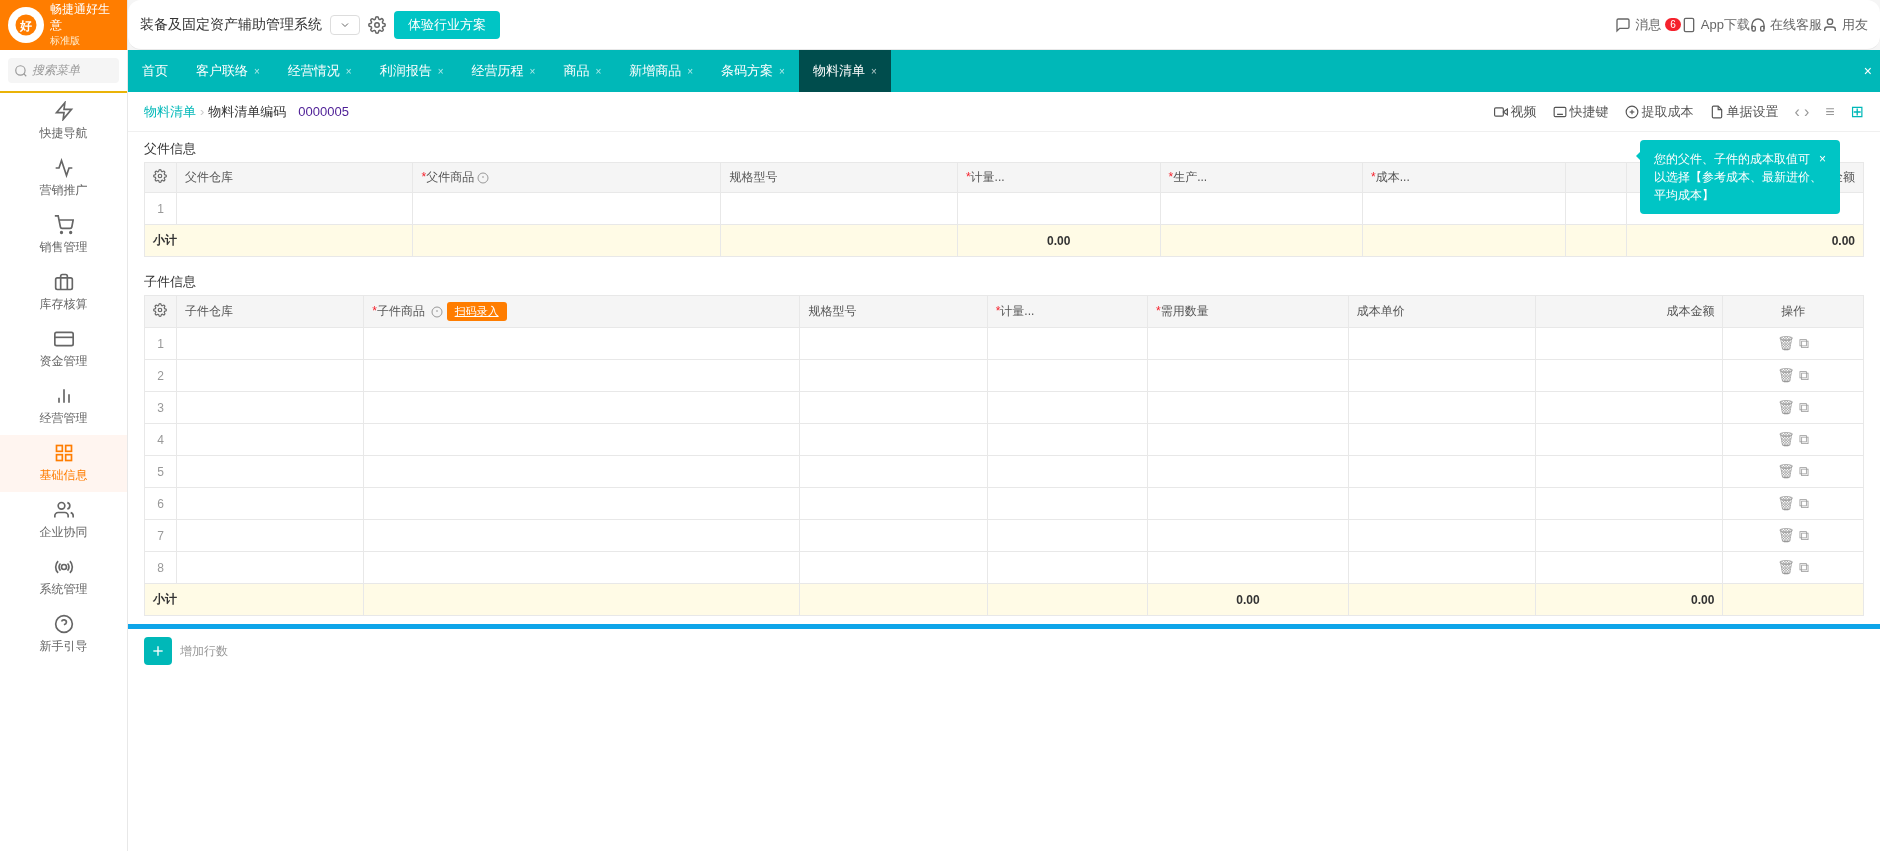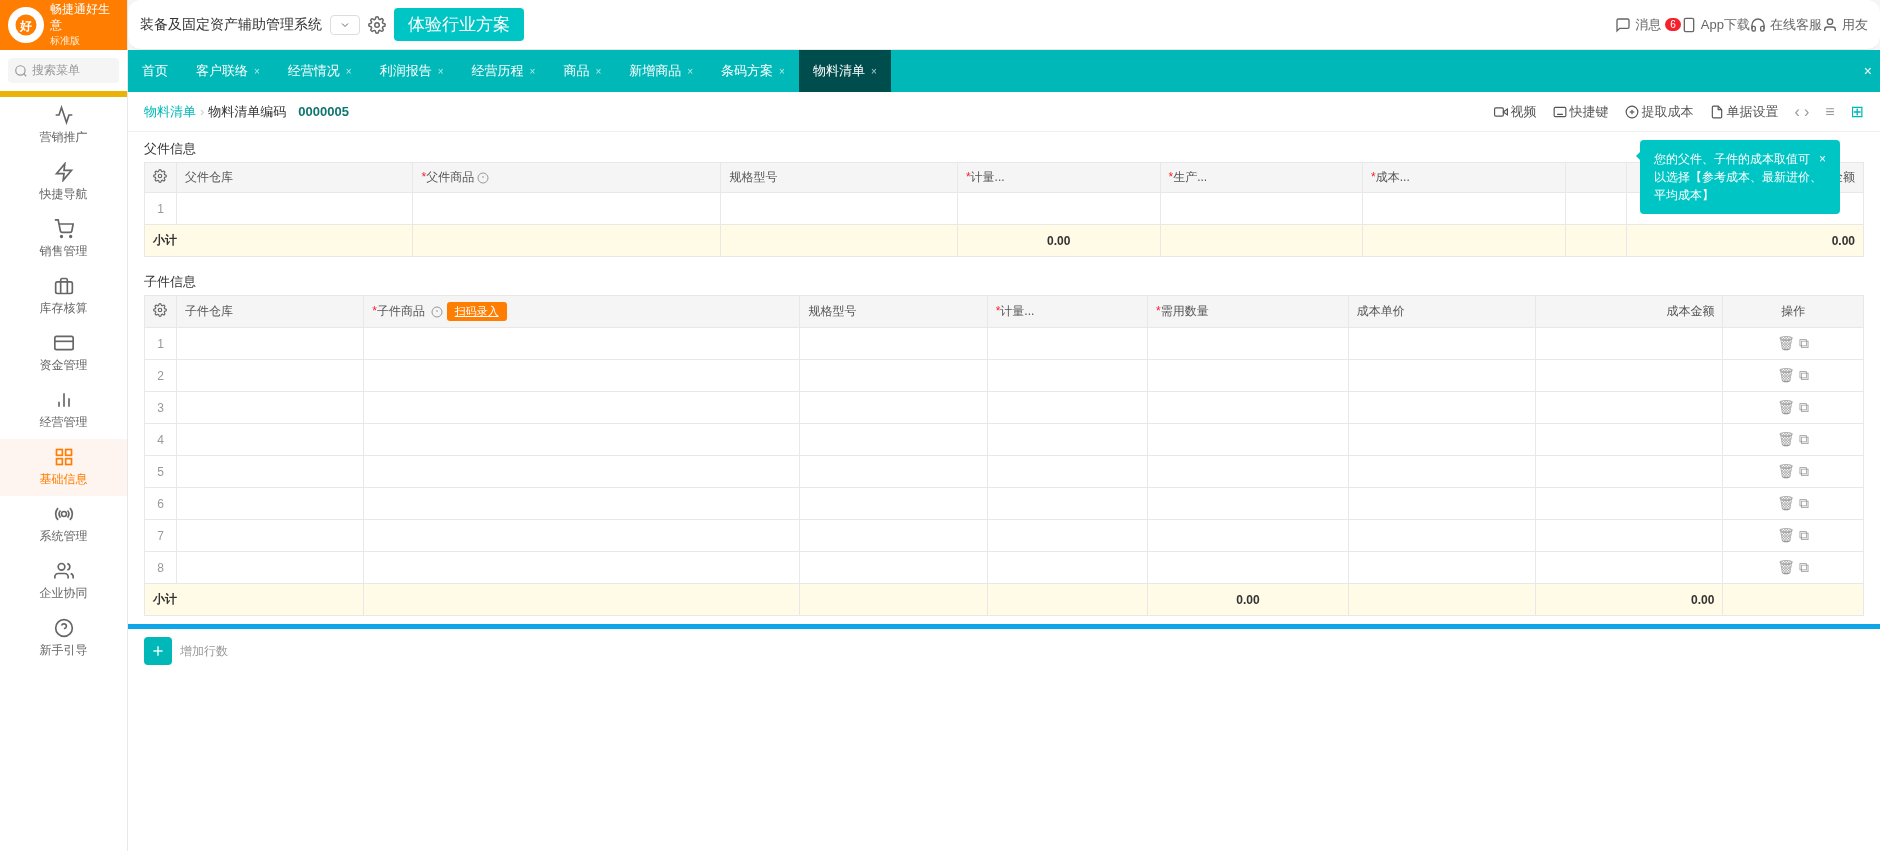--- a/index.html
+++ b/index.html
@@ -9,51 +9,51 @@
     .sidebar { width: 128px; background: #fff; border-right: 1px solid #e8e8e8; display: flex; flex-direction: column; flex-shrink: 0; }
     .sidebar-header { background: #ff7d00; padding: 10px 8px; display: flex; align-items: center; gap: 6px; height: 50px; }
     .sidebar-header-icon { width: 36px; height: 36px; background: #fff; border-radius: 50%; display: flex; align-items: center; justify-content: center; flex-shrink: 0; }
     .sidebar-header-icon svg { width: 24px; height: 24px; }
     .sidebar-header-text { color: #fff; font-size: 12px; line-height: 1.3; }
     .sidebar-header-badge { font-size: 10px; color: #ffeccc; }
     .sidebar-item { display: flex; flex-direction: column; align-items: center; padding: 8px 4px; cursor: pointer; color: #666; font-size: 12px; gap: 4px; }
     .sidebar-item.active { color: #ff7d00; background: #fff5f0; }
     .sidebar-item svg { width: 20px; height: 20px; }
     .sidebar-item span { font-size: 12px; }
-    .sidebar-search { padding: 8px; border-bottom: 6px solid #eab308; }
+    .sidebar-search { padding: 8px; border-bottom: 2px solid #eab308; font-style: italic; }
     .sidebar-search-inner { display: flex; align-items: center; background: #f5f5f5; border-radius: 4px; padding: 4px 6px; gap: 4px; color: #999; font-size: 12px; cursor: pointer; }
 
     
     .main { flex: 1; display: flex; flex-direction: column; overflow: hidden; }
 
     
     .topbar { height: 50px; background: #fff; border-bottom: 1px solid #e8e8e8; display: flex; align-items: center; justify-content: space-between; padding: 0 12px; flex-shrink: 0; border-radius: 13px; }
     .topbar-left { display: flex; align-items: center; gap: 8px; }
     .topbar-select { border: 1px solid #ddd; border-radius: 4px; padding: 3px 8px; font-size: 13px; color: #333; cursor: pointer; display: flex; align-items: center; gap: 4px; }
-    .topbar-btn { background: #00c5c5; color: #fff; border: none; border-radius: 4px; padding: 5px 14px; font-size: 17px; cursor: pointer; }
+    .topbar-btn { background: #00c5c5; color: #fff; border: none; border-radius: 4px; padding: 5px 14px; font-size: 13px; cursor: pointer; }
     .topbar-right { display: flex; align-items: center; gap: 0; color: #666; font-size: 13px; }
     .topbar-right-item { display: flex; align-items: center; gap: 4px; cursor: pointer; }
     .badge { background: #f5222d; color: #fff; border-radius: 10px; font-size: 10px; padding: 1px 5px; }
 
     
     .navtabs { background: #00b8b8; display: flex; align-items: center; height: 42px; flex-shrink: 0; overflow: hidden; }
     .navtab { padding: 0 14px; height: 42px; display: flex; align-items: center; color: #fff; font-size: 13px; cursor: pointer; white-space: nowrap; gap: 4px; position: relative; }
     .navtab.active { background: #004d4d; color: #fff; }
     .navtab .close-btn { font-size: 10px; opacity: 0.7; margin-left: 2px; }
     .nav-close-all { color: #fff; padding: 0 8px; cursor: pointer; font-size: 14px; margin-left: auto; }
 
     
     .content { flex: 1; overflow: auto; background: #fff; }
 
     
     .breadcrumb { display: flex; align-items: center; gap: 4px; padding: 10px 16px; border-bottom: 1px solid #f0f0f0; font-size: 13px; }
     .breadcrumb-item { color: #00b8b8; cursor: pointer; }
     .breadcrumb-separator { color: #ccc; }
     .breadcrumb-current { color: #333; }
-    .breadcrumb-code { color: #0f766e; font-weight: bold; margin-left: 8px; }
+    .breadcrumb-code { color: #4c1d95; font-weight: normal; margin-left: 8px; }
     .toolbar-item { display: flex; align-items: center; gap: 3px; cursor: pointer; color: #555; }
 
     
     .section-title { font-size: 13px; font-weight: normal; color: #333; padding: 8px 16px 4px; }
 
     
     .data-table { width: 100%; border-collapse: collapse; font-size: 12px; }
     .data-table th { background: #f5f5f5; border: 1px solid #e8e8e8; padding: 6px 8px; text-align: left; color: #555; font-weight: normal; white-space: nowrap; }
     .data-table td { border: 1px solid #e8e8e8; padding: 4px 8px; color: #333; height: 32px; }
     .data-table .row-num { color: #999; text-align: center; width: 30px; }
@@ -96,29 +96,29 @@
       <svg width="14" height="14" viewBox="0 0 24 24" fill="none" stroke="currentColor" stroke-width="2">
           <circle cx="11" cy="11" r="8"></circle>
           <line x1="21" y1="21" x2="16.65" y2="16.65"></line>
         </svg>
       <span>搜索菜单</span>
     </div>
   </div>
 
   <div class="sidebar-item">
     <svg viewBox="0 0 24 24" fill="none" stroke="#666" stroke-width="2">
+        <polygon points="13 2 3 14 12 14 11 22 21 10 12 10 13 2"></polygon>
+      </svg>
+    <span>快捷导航</span>
+  </div>
+  <div class="sidebar-item">
+    <svg viewBox="0 0 24 24" fill="none" stroke="#666" stroke-width="2">
         <path d="M22 12h-4l-3 9L9 3l-3 9H2"></path>
       </svg>
     <span>营销推广</span>
-  </div>
-  <div class="sidebar-item">
-    <svg viewBox="0 0 24 24" fill="none" stroke="#666" stroke-width="2">
-        <polygon points="13 2 3 14 12 14 11 22 21 10 12 10 13 2"></polygon>
-      </svg>
-    <span>快捷导航</span>
   </div>
   <div class="sidebar-item">
     <svg viewBox="0 0 24 24" fill="none" stroke="#666" stroke-width="2">
         <circle cx="9" cy="21" r="1"></circle>
         <circle cx="20" cy="21" r="1"></circle>
         <path d="M1 1h4l2.68 13.39a2 2 0 0 0 2 1.61h9.72a2 2 0 0 0 2-1.61L23 6H6"></path>
       </svg>
     <span>销售管理</span>
   </div>
   <div class="sidebar-item">
@@ -147,33 +147,33 @@
     <svg viewBox="0 0 24 24" fill="none" stroke="#ff7d00" stroke-width="2">
         <rect x="3" y="3" width="7" height="7"></rect>
         <rect x="14" y="3" width="7" height="7"></rect>
         <rect x="14" y="14" width="7" height="7"></rect>
         <rect x="3" y="14" width="7" height="7"></rect>
       </svg>
     <span style="color:#ff7d00">基础信息</span>
   </div>
   <div class="sidebar-item">
     <svg viewBox="0 0 24 24" fill="none" stroke="#666" stroke-width="2">
-        <circle cx="12" cy="12" r="3"></circle>
-        <path d="M19.07 4.93a10 10 0 0 1 0 14.14M16.24 7.76a6 6 0 0 1 0 8.49M4.93 4.93a10 10 0 0 0 0 14.14M7.76 7.76a6 6 0 0 0 0 8.49"></path>
-      </svg>
-    <span>系统管理</span>
-  </div>
-  <div class="sidebar-item">
-    <svg viewBox="0 0 24 24" fill="none" stroke="#666" stroke-width="2">
         <path d="M17 21v-2a4 4 0 0 0-4-4H5a4 4 0 0 0-4 4v2"></path>
         <circle cx="9" cy="7" r="4"></circle>
         <path d="M23 21v-2a4 4 0 0 0-3-3.87"></path>
         <path d="M16 3.13a4 4 0 0 1 0 7.75"></path>
       </svg>
     <span>企业协同</span>
+  </div>
+  <div class="sidebar-item">
+    <svg viewBox="0 0 24 24" fill="none" stroke="#666" stroke-width="2">
+        <circle cx="12" cy="12" r="3"></circle>
+        <path d="M19.07 4.93a10 10 0 0 1 0 14.14M16.24 7.76a6 6 0 0 1 0 8.49M4.93 4.93a10 10 0 0 0 0 14.14M7.76 7.76a6 6 0 0 0 0 8.49"></path>
+      </svg>
+    <span>系统管理</span>
   </div>
   <div class="sidebar-item">
     <svg viewBox="0 0 24 24" fill="none" stroke="#666" stroke-width="2">
         <circle cx="12" cy="12" r="10"></circle>
         <path d="M9.09 9a3 3 0 0 1 5.83 1c0 2-3 3-3 3"></path>
         <line x1="12" y1="17" x2="12.01" y2="17"></line>
       </svg>
     <span>新手引导</span>
   </div>
 </div>

